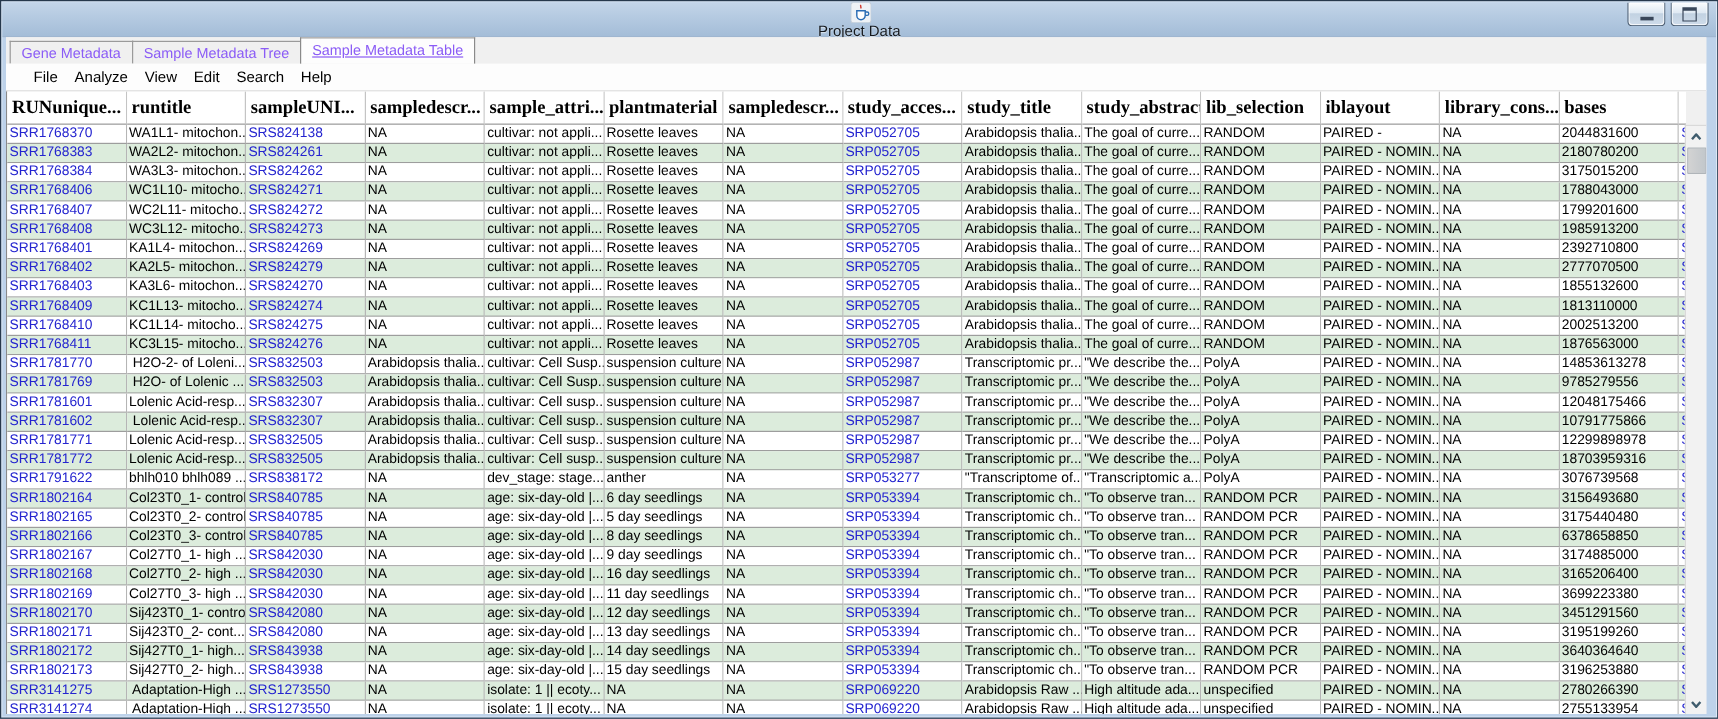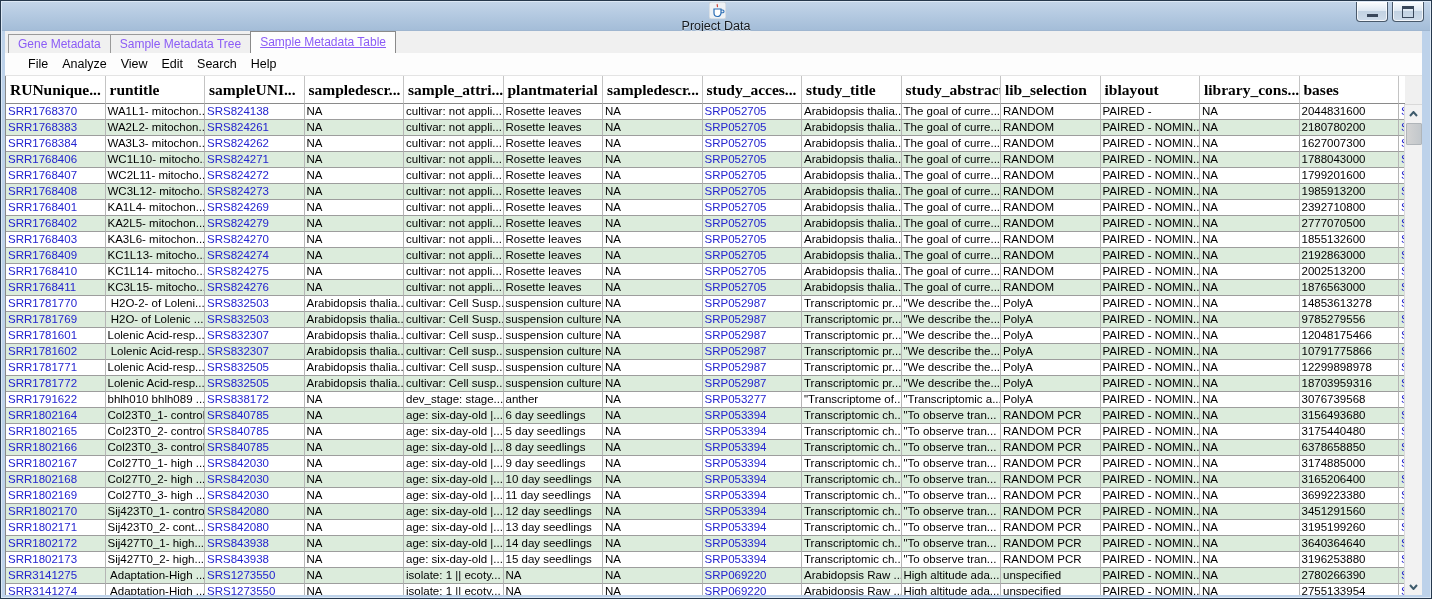--- a/index.html
+++ b/index.html
@@ -174,21 +174,21 @@
                 <td>NA</td>
                 <td>cultivar: not appli...</td>
                 <td>Rosette leaves</td>
                 <td>NA</td>
                 <td class="link">SRP052705</td>
                 <td>Arabidopsis thalia...</td>
                 <td>The goal of curre...</td>
                 <td>RANDOM</td>
                 <td>PAIRED - NOMIN...</td>
                 <td>NA</td>
-                <td>1627007300</td>
+                <td>3175015200</td>
                 <td class="link">S</td>
               </tr>
               <tr class="stripe">
                 <td class="link">SRR1768406</td>
                 <td>WC1L10- mitocho...</td>
                 <td class="link">SRS824271</td>
                 <td>NA</td>
                 <td>cultivar: not appli...</td>
                 <td>Rosette leaves</td>
                 <td>NA</td>
@@ -293,21 +293,21 @@
                 <td>NA</td>
                 <td>cultivar: not appli...</td>
                 <td>Rosette leaves</td>
                 <td>NA</td>
                 <td class="link">SRP052705</td>
                 <td>Arabidopsis thalia...</td>
                 <td>The goal of curre...</td>
                 <td>RANDOM</td>
                 <td>PAIRED - NOMIN...</td>
                 <td>NA</td>
-                <td>2192863000</td>
+                <td>1813110000</td>
                 <td class="link">S</td>
               </tr>
               <tr class="plain">
                 <td class="link">SRR1768410</td>
                 <td>KC1L14- mitocho...</td>
                 <td class="link">SRS824275</td>
                 <td>NA</td>
                 <td>cultivar: not appli...</td>
                 <td>Rosette leaves</td>
                 <td>NA</td>
@@ -523,21 +523,21 @@
                 <td>NA</td>
                 <td>3174885000</td>
                 <td class="link">S</td>
               </tr>
               <tr class="stripe">
                 <td class="link">SRR1802168</td>
                 <td>Col27T0_2- high ...</td>
                 <td class="link">SRS842030</td>
                 <td>NA</td>
                 <td>age: six-day-old |...</td>
-                <td>10 day seedlings</td>
+                <td>16 day seedlings</td>
                 <td>NA</td>
                 <td class="link">SRP053394</td>
                 <td>Transcriptomic ch...</td>
                 <td>"To observe tran...</td>
                 <td>RANDOM PCR</td>
                 <td>PAIRED - NOMIN...</td>
                 <td>NA</td>
                 <td>3165206400</td>
                 <td class="link">S</td>
               </tr>

